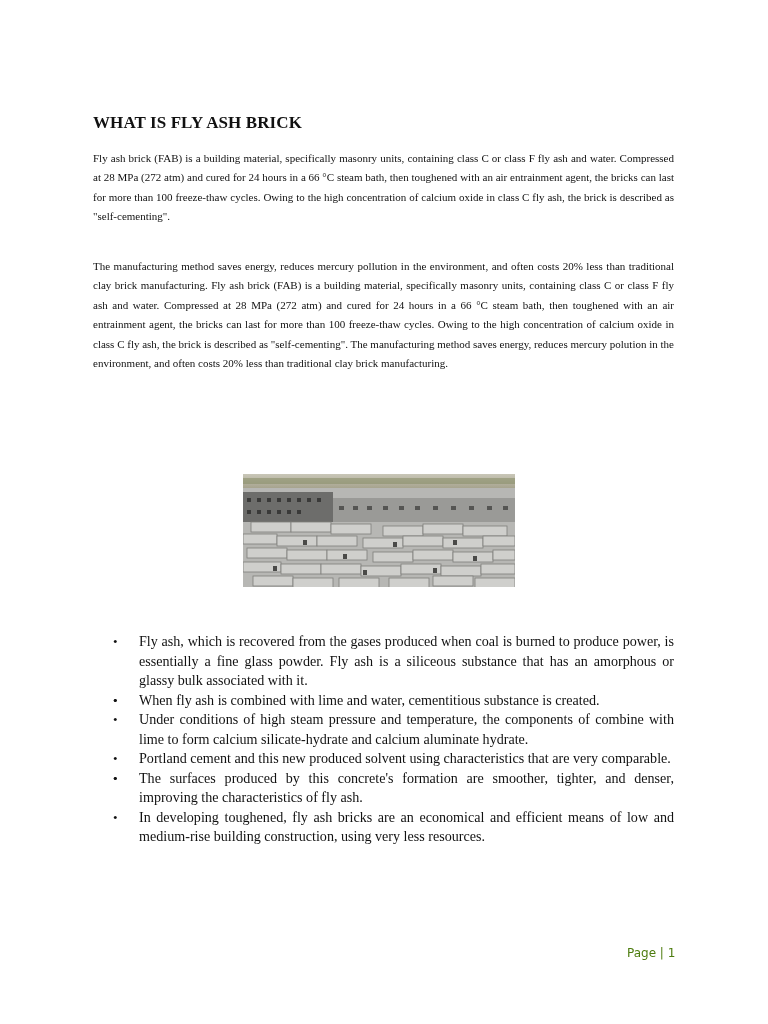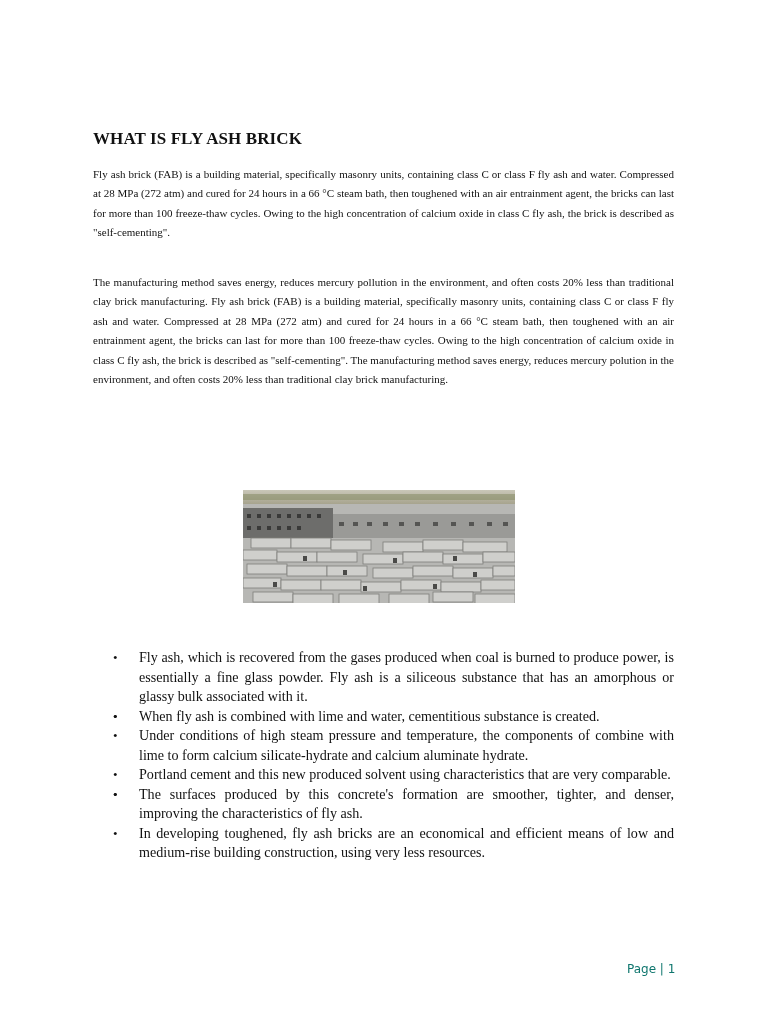--- a/index.html
+++ b/index.html
@@ -1,17 +1,17 @@
 <!DOCTYPE html>
 <html><head>
 <meta charset="utf-8">
 <style>
   html, body { margin: 0; padding: 0; background: #ffffff; }
   body { width: 768px; height: 1024px; position: relative; overflow: hidden; color: #111; }
-  .page { position: absolute; left: 0; top: 16px; width: 768px; height: 1009px; background: #fff; }
+  .page { position: absolute; left: 0; top: 0; width: 768px; height: 1009px; background: #fff; }
   .title {
     position: absolute; left: 93px; top: 113px;
     font-family: "Liberation Serif", serif; font-weight: bold; font-size: 17px;
     letter-spacing: 0.1px; margin: 0;
   }
   .para {
     position: absolute; left: 93px; width: 581px;
     font-family: "Liberation Serif", serif; font-size: 11px; line-height: 19.4px;
     text-align: justify; margin: 0;
   }
@@ -26,21 +26,21 @@
     position: absolute; left: 112px; top: 632px; width: 562px; margin: 0; padding: 0;
     list-style: none;
     font-family: "Liberation Serif", serif; font-size: 14.1px; line-height: 19.5px;
   }
   .bullets li { position: relative; padding-left: 27px; text-align: justify; }
   .bullets li .dot {
     position: absolute; left: 1px; top: 0; font-size: 13px;
   }
   .footer {
     position: absolute; left: 627px; top: 946px;
-    font-family: "DejaVu Sans", sans-serif; font-size: 12px; color: #0f766e;
+    font-family: "DejaVu Sans", sans-serif; font-size: 12px; color: #4d7c0f;
   }
 </style>
 </head>
 <body>
 
 <div class="page">
   <h1 class="title">WHAT IS FLY ASH BRICK</h1>
 
   <p class="para p1">Fly ash brick (FAB) is a building material, specifically masonry units, containing class C or class F fly ash and water. Compressed at 28 MPa (272 atm) and cured for 24 hours in a 66 °C steam bath, then toughened with an air entrainment agent, the bricks can last for more than 100 freeze-thaw cycles. Owing to the high concentration of calcium oxide in class C fly ash, the brick is described as "self-cementing".</p>
   <p class="para p2">The manufacturing method saves energy, reduces mercury pollution in the environment, and often costs 20% less than traditional clay brick manufacturing. Fly ash brick (FAB) is a building material, specifically masonry units, containing class C or class F fly ash and water. Compressed at 28 MPa (272 atm) and cured for 24 hours in a 66 °C steam bath, then toughened with an air entrainment agent, the bricks can last for more than 100 freeze-thaw cycles. Owing to the high concentration of calcium oxide in class C fly ash, the brick is described as "self-cementing". The manufacturing method saves energy, reduces mercury polution in the environment, and often costs 20% less than traditional clay brick manufacturing.</p>

